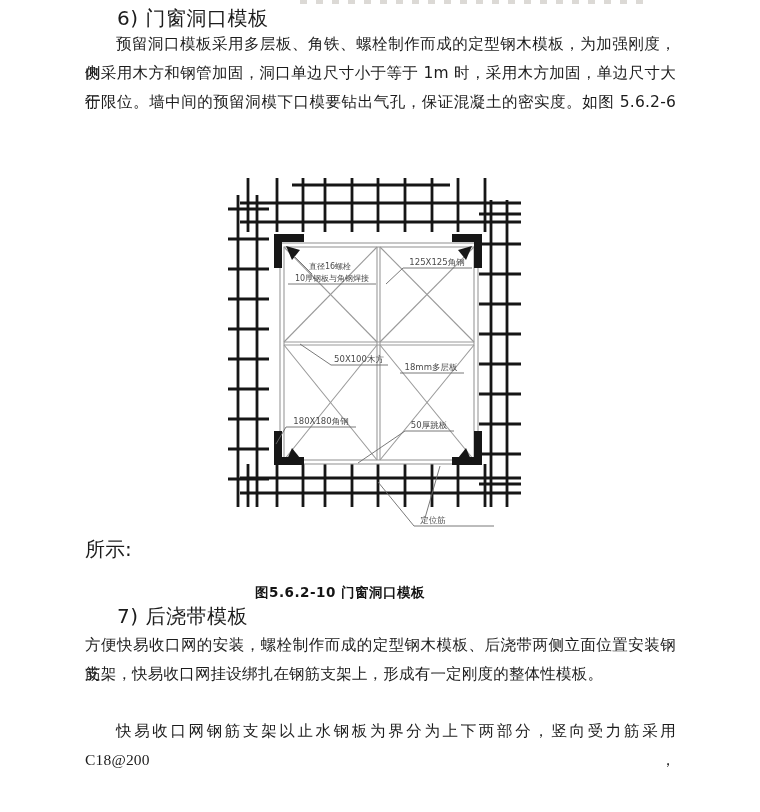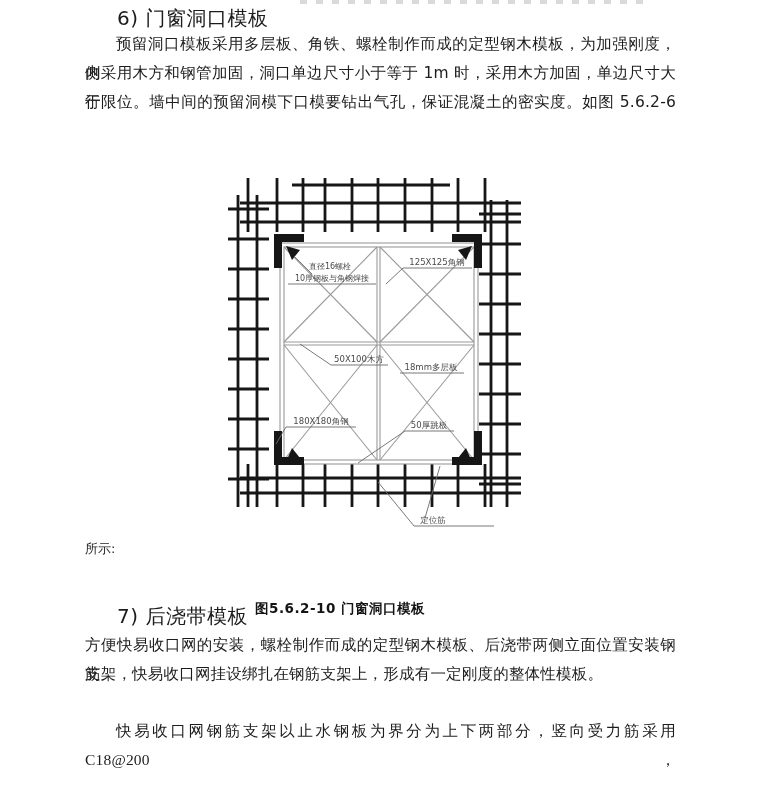--- a/index.html
+++ b/index.html
@@ -32,26 +32,26 @@
   .tline {
     line-height: 28.8px; height: 28.8px;
     text-align: justify; text-align-last: justify;
     letter-spacing: .2px;
   }
   .tline.last { text-align: center; text-align-last: left; }
   .tline.indent { text-indent: 31px; }
 
   .suoshi {
     position: absolute; left: 85px; top: 540px;
-    font-size: 13px; line-height: 18px; color: #1c1c1c;
+    font-size: 20px; line-height: 18px; color: #1c1c1c;
   }
   .caption {
     position: absolute; left: 0; top: 584px; width: 680px;
     text-align: center; font-size: 13.5px; font-weight: bold;
-    letter-spacing: .5px; color: #141414; margin-top: 16px;
+    letter-spacing: .5px; color: #141414;
   }
 
   .diagram-wrap { position: absolute; left: 228px; top: 176px; width: 310px; height: 372px; }
   .diagram-wrap svg { display: block; width: 310px; height: 372px; }
 
   svg text {
     font-family: "DejaVu Sans", "Liberation Sans", sans-serif;
     fill: #4a4a4a;
   }
   .lbl  { font-size: 8.5px; }

